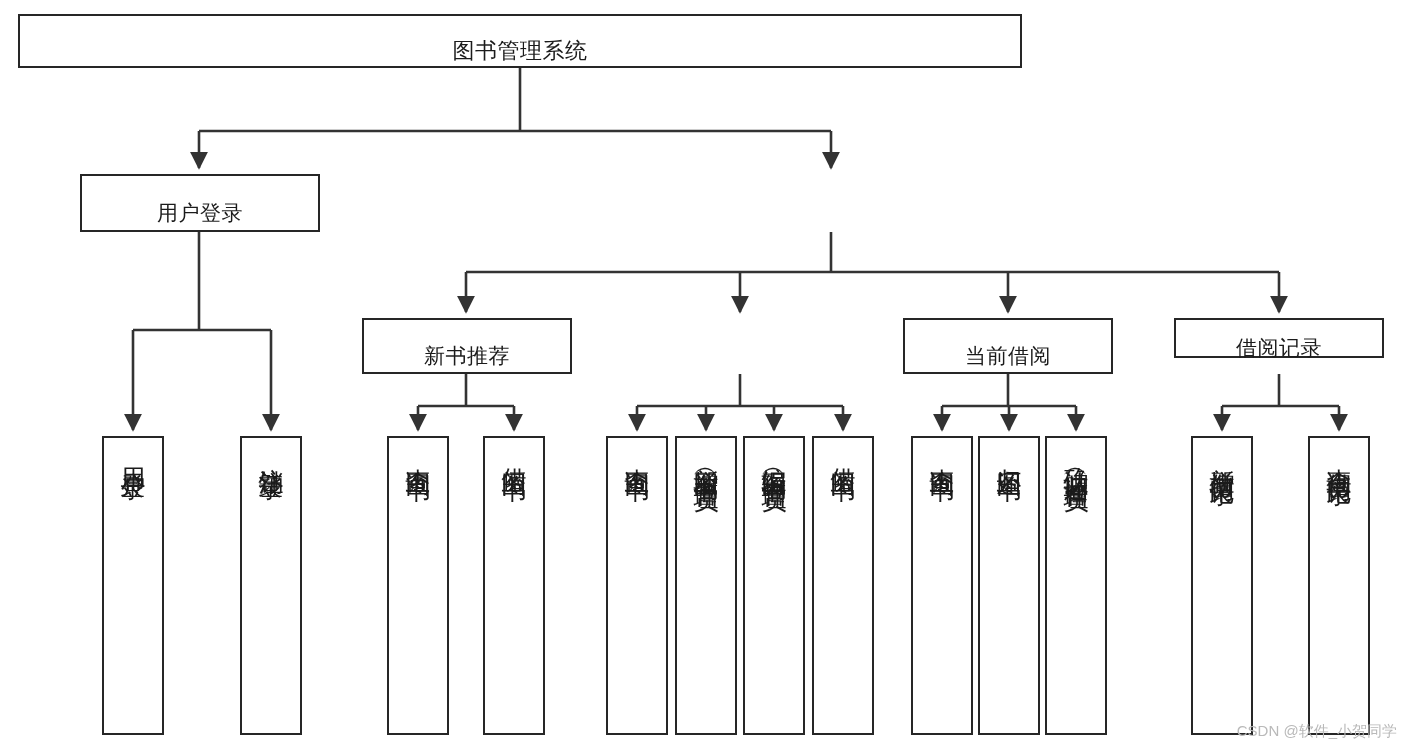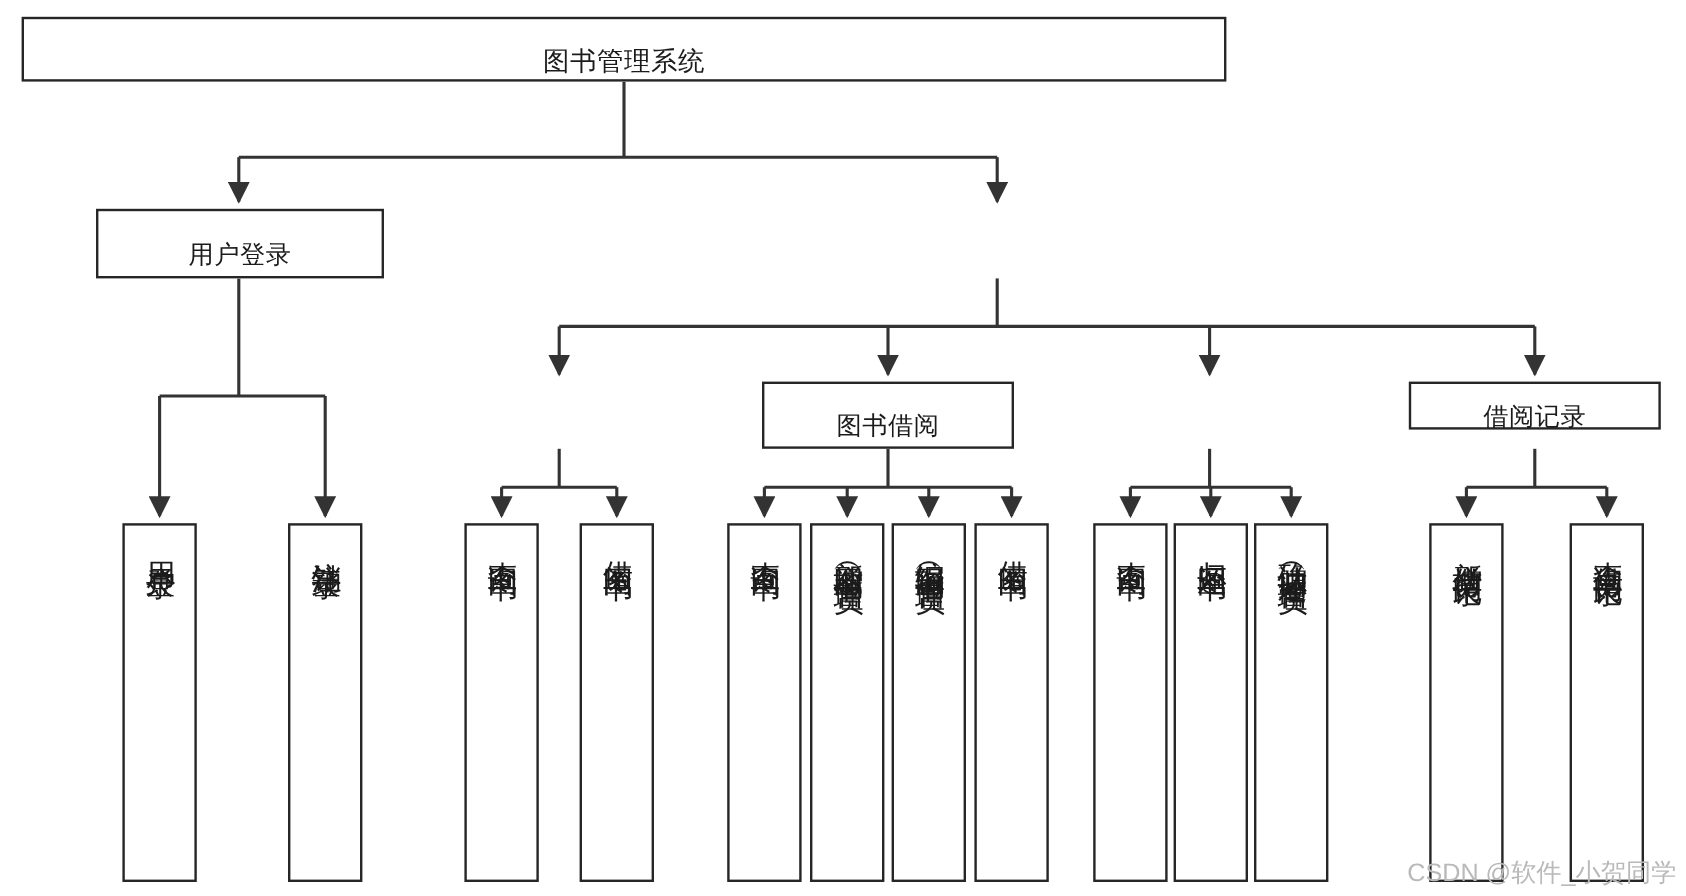--- a/index.html
+++ b/index.html
@@ -62,21 +62,21 @@
     text-orientation: upright;
     font-size: 25px;
     line-height: 1.0;
     letter-spacing: 3px;
     white-space: nowrap;
   }
   .watermark {
     position: absolute;
     right: 8px;
     bottom: 6px;
-    font-size: 21px;
+    font-size: 15px;
     color: #b9b9b9;
     white-space: nowrap;
     z-index: 5;
     font-family: "Liberation Sans", "DejaVu Sans", sans-serif;
   }
 </style>
 </head>
 <body>
 
 <div id="canvas">
@@ -132,22 +132,25 @@
   </svg>
 
   <div class="node horiz root" style="left:18px; top:14px; width:1004px; height:54px;">
     <span class="lbl">图书管理系统</span>
   </div>
 
   <div class="node horiz" style="left:80px; top:174px; width:240px; height:58px;">
     <span class="lbl">用户登录</span>
   </div>
 
-  <div class="node horiz" style="left:635px; top:318px; width:210px; height:56px;">
-    <span class="lbl">图书借阅</span>
+  <div class="node horiz" style="left:362px; top:318px; width:210px; height:56px;">
+    <span class="lbl">新书推荐</span>
+  </div>
+  <div class="node horiz" style="left:903px; top:318px; width:210px; height:56px;">
+    <span class="lbl">当前借阅</span>
   </div>
   <div class="node horiz" style="left:1174px; top:318px; width:210px; height:40px;">
     <span class="lbl">借阅记录</span>
   </div>
 
   <div class="node vert" style="left:102px; top:436px; width:62px; height:299px;">
     <span class="lbl">用户登录</span>
   </div>
   <div class="node vert" style="left:240px; top:436px; width:62px; height:299px;">
     <span class="lbl">注销登录</span>

